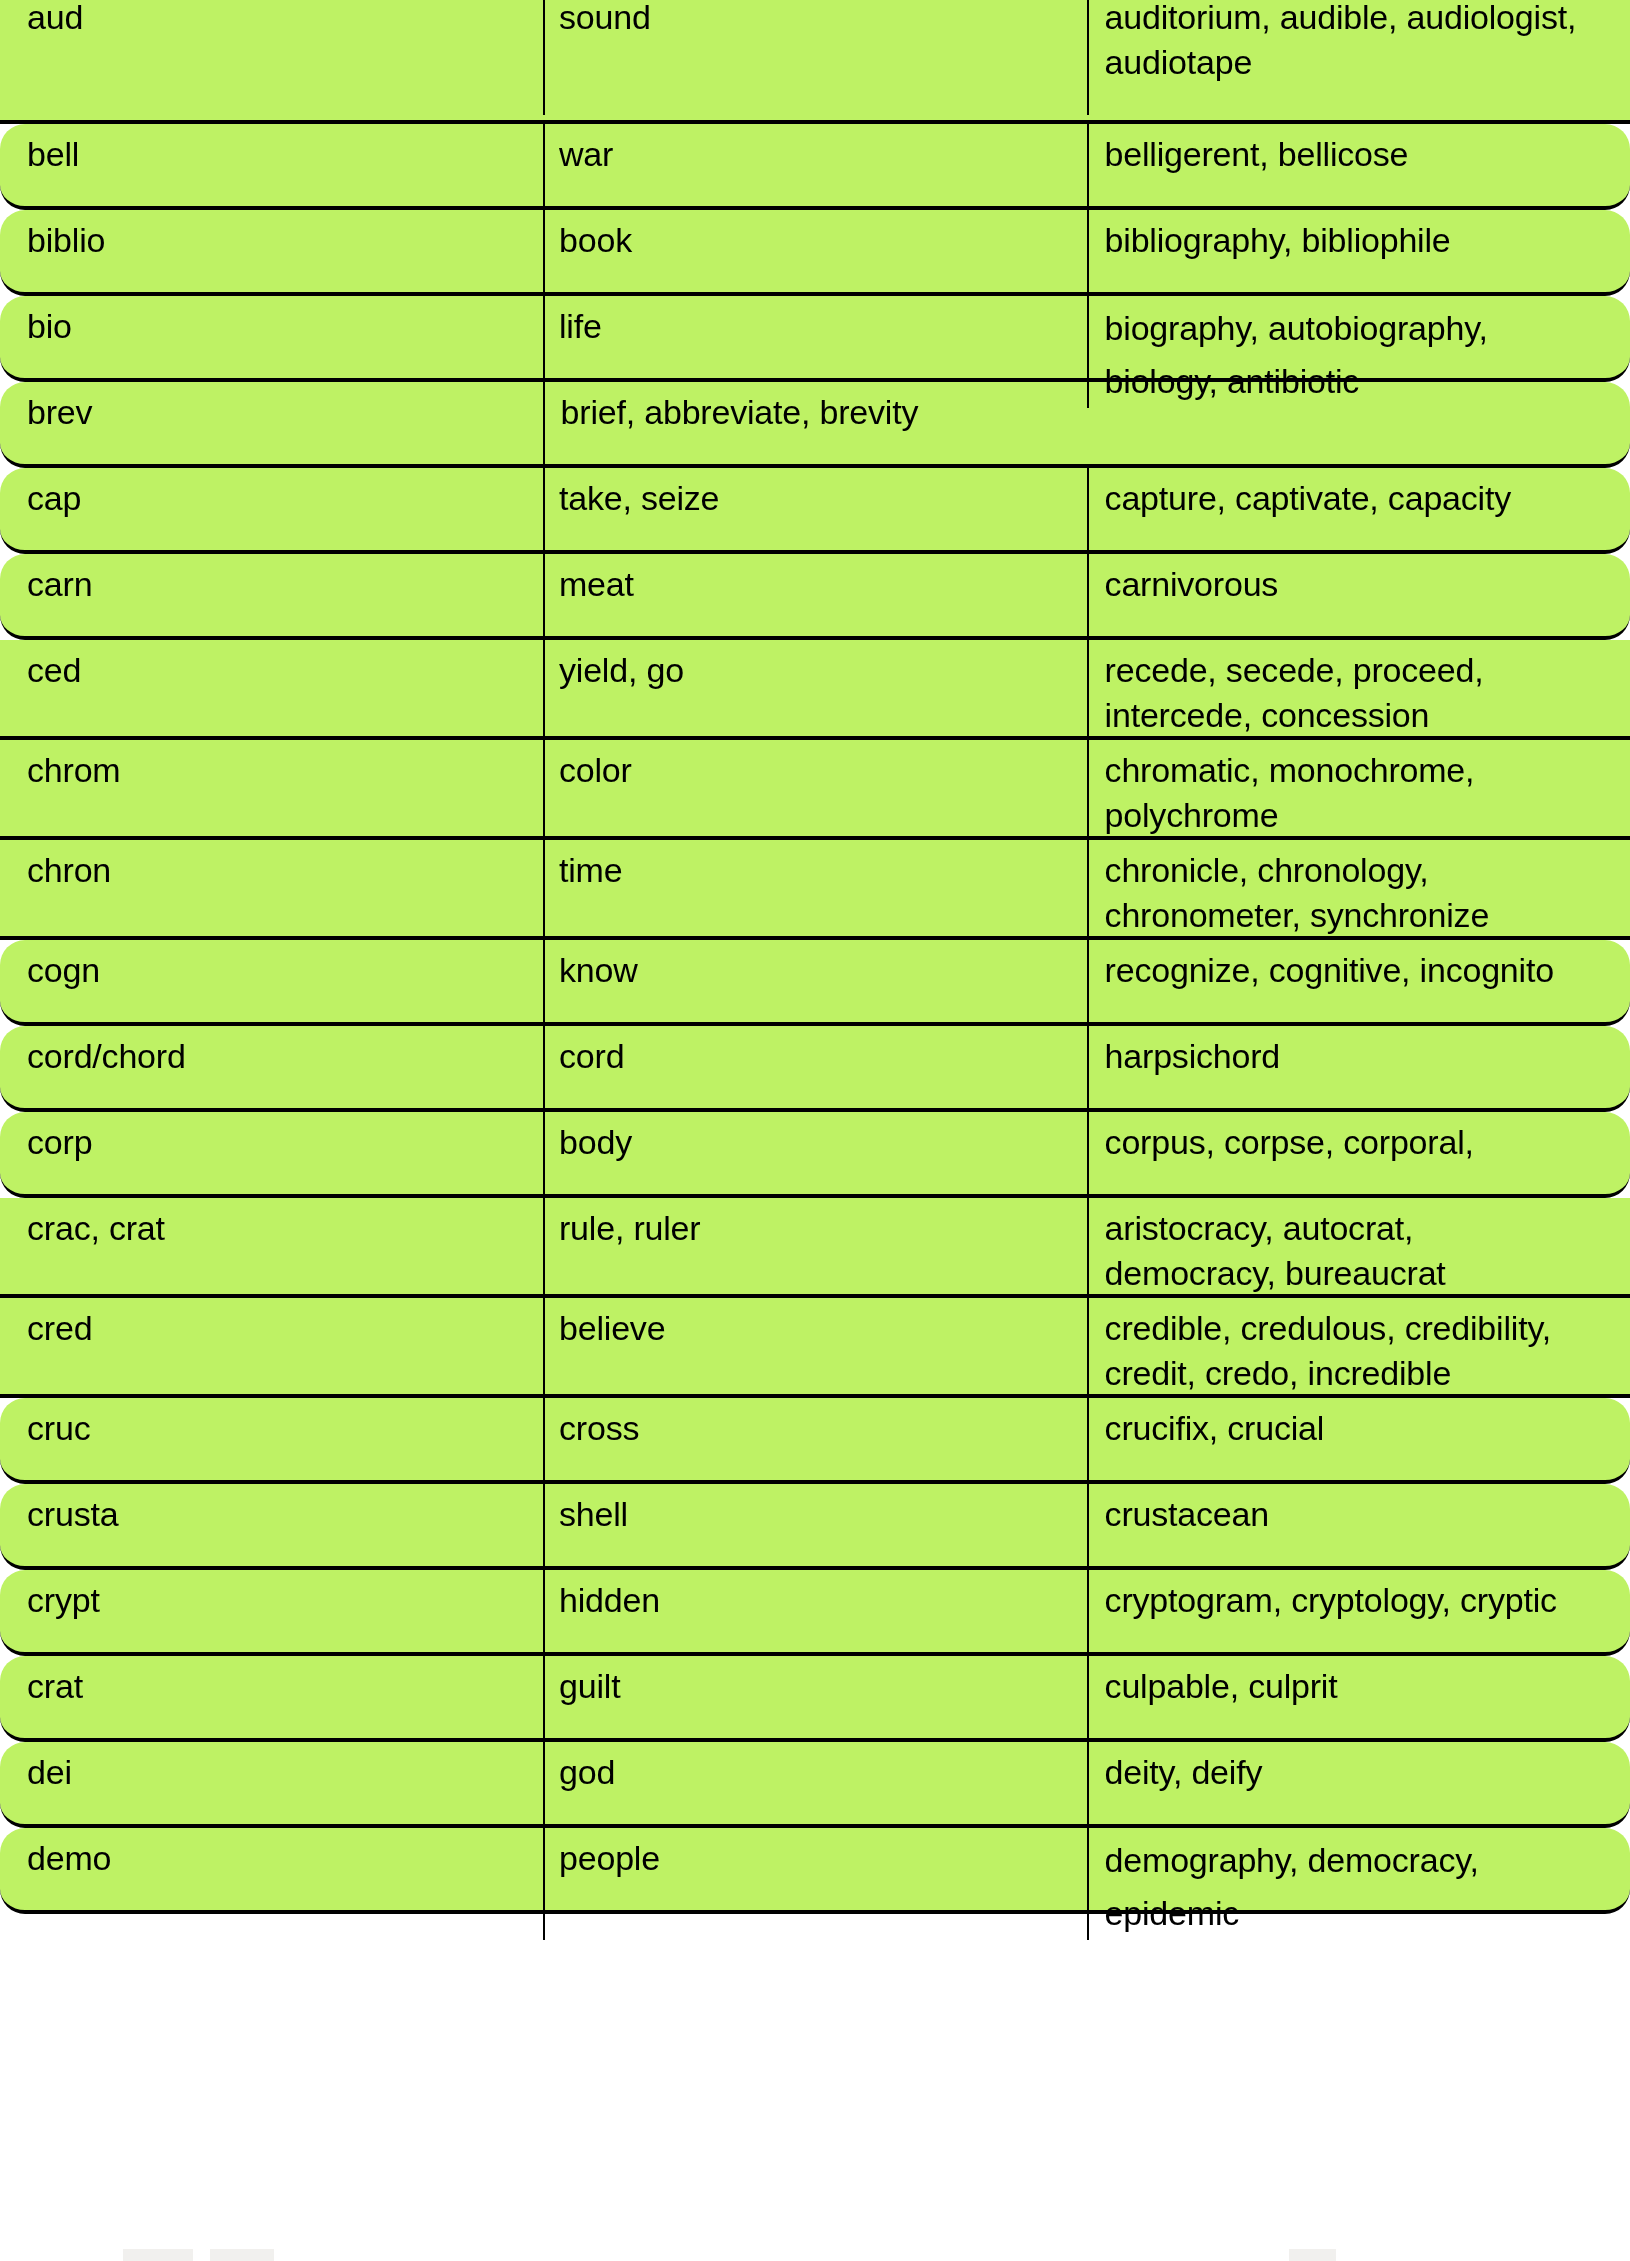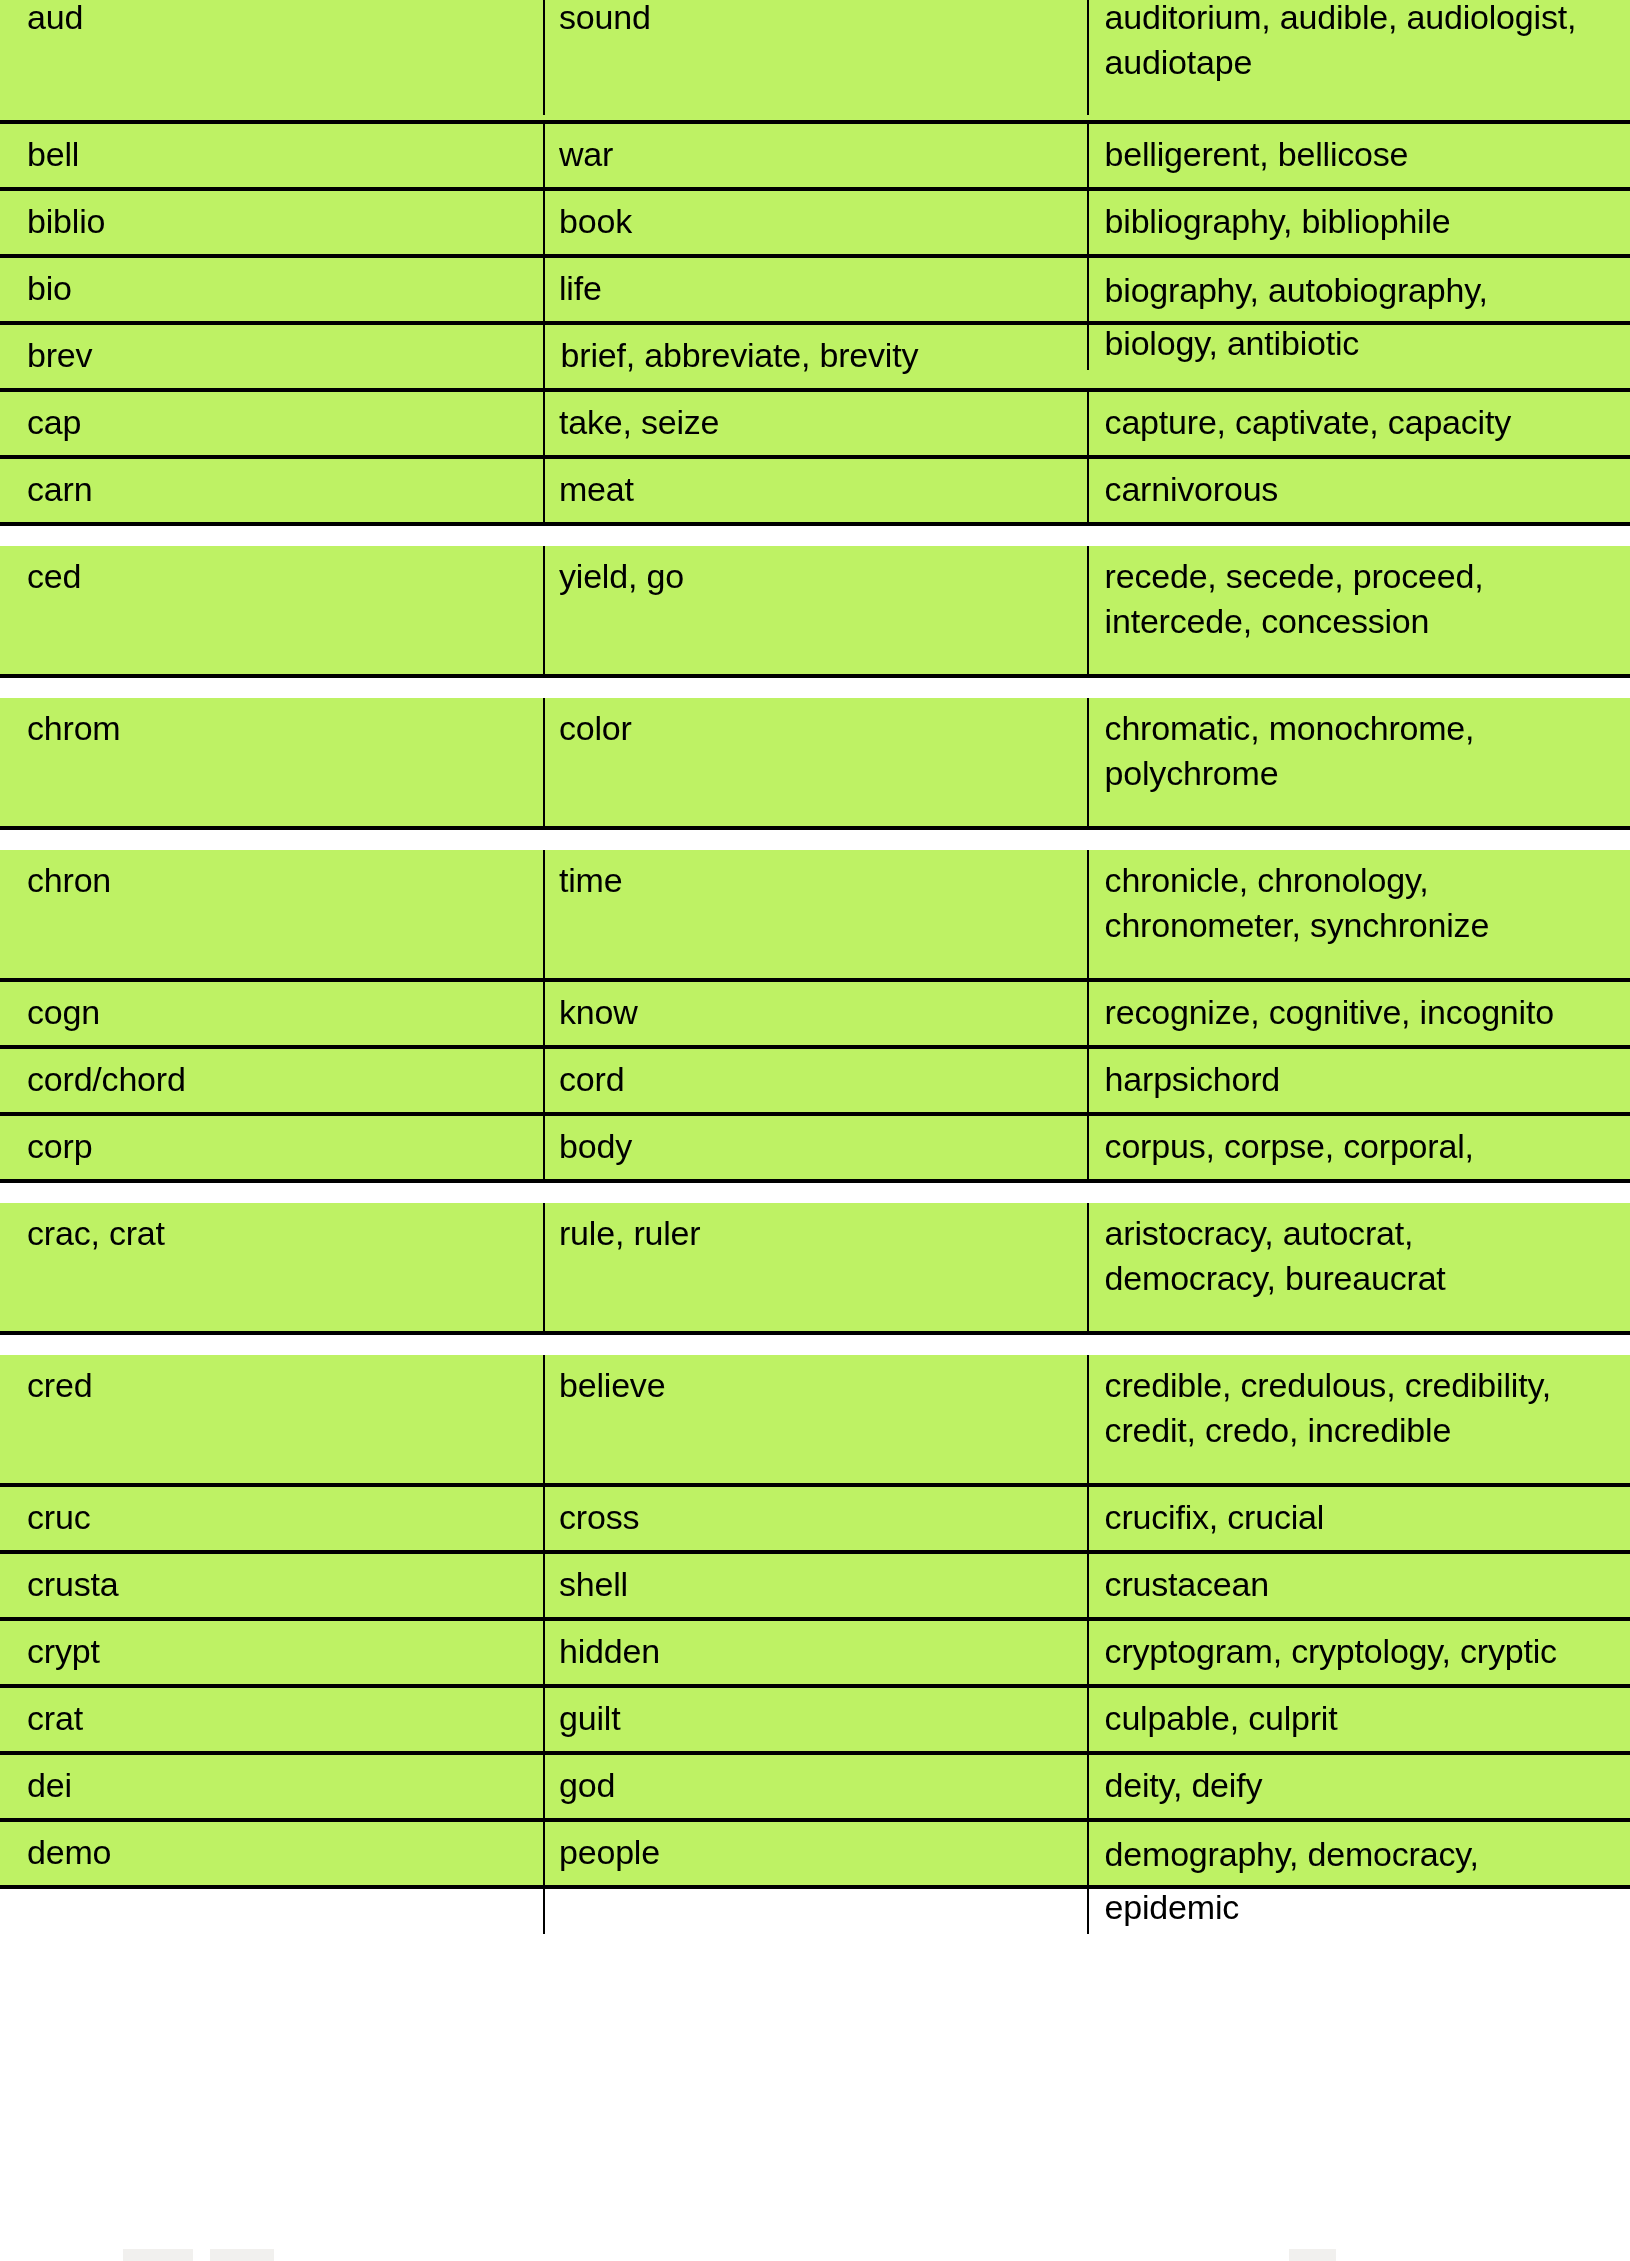--- a/index.html
+++ b/index.html
@@ -21,22 +21,22 @@
     width: 1630px;
   }
 
   .row {
     display: grid;
     grid-template-columns: 543px 544px 544px;
     border-bottom: 4.9px solid #000000;
     box-sizing: border-box;
     background: #bef264;
   }
-  .h1 { height: 67px; }
-  .h2 { height: 132px; margin-top: 20px; }
+  .h1 { height: 86px; border-radius: 25px; }
+  .h2 { height: 100px; }
   .hfirst { height: 124px; }
 
   .cell {
     box-sizing: border-box;
     font-size: 34px;
     line-height: 45px;
     letter-spacing: -0.2px;
     padding-top: 8.2px;
     white-space: pre-line;
     overflow: visible;

